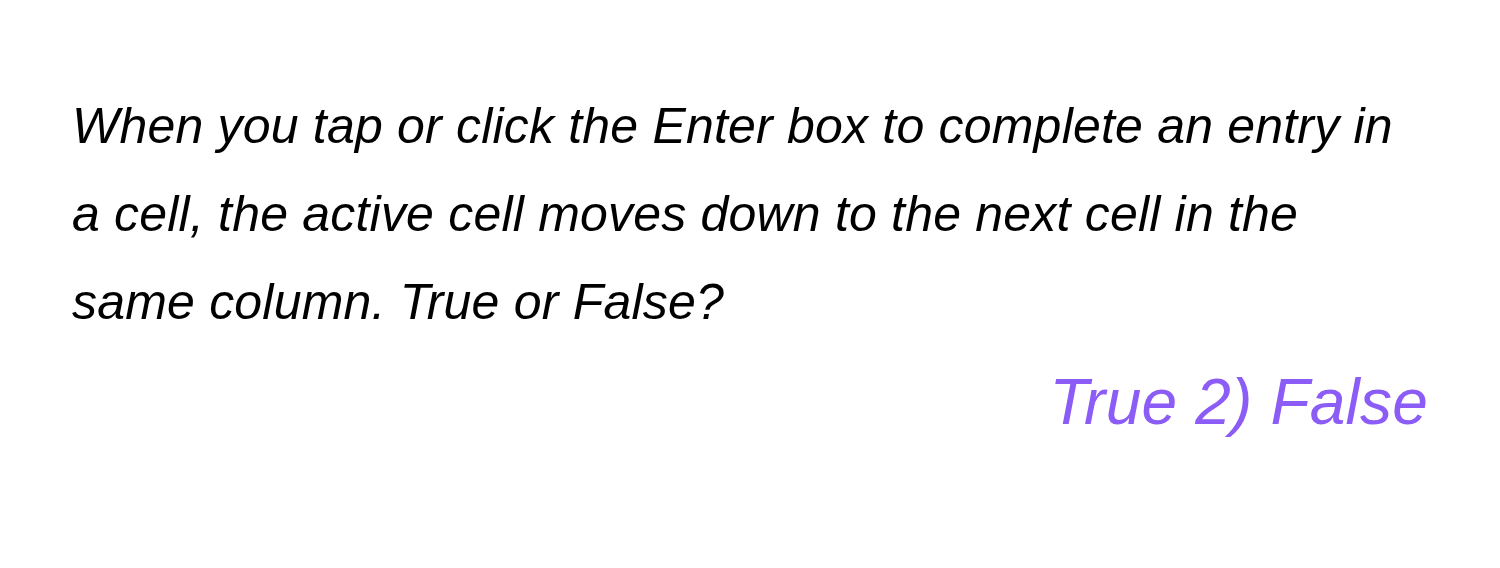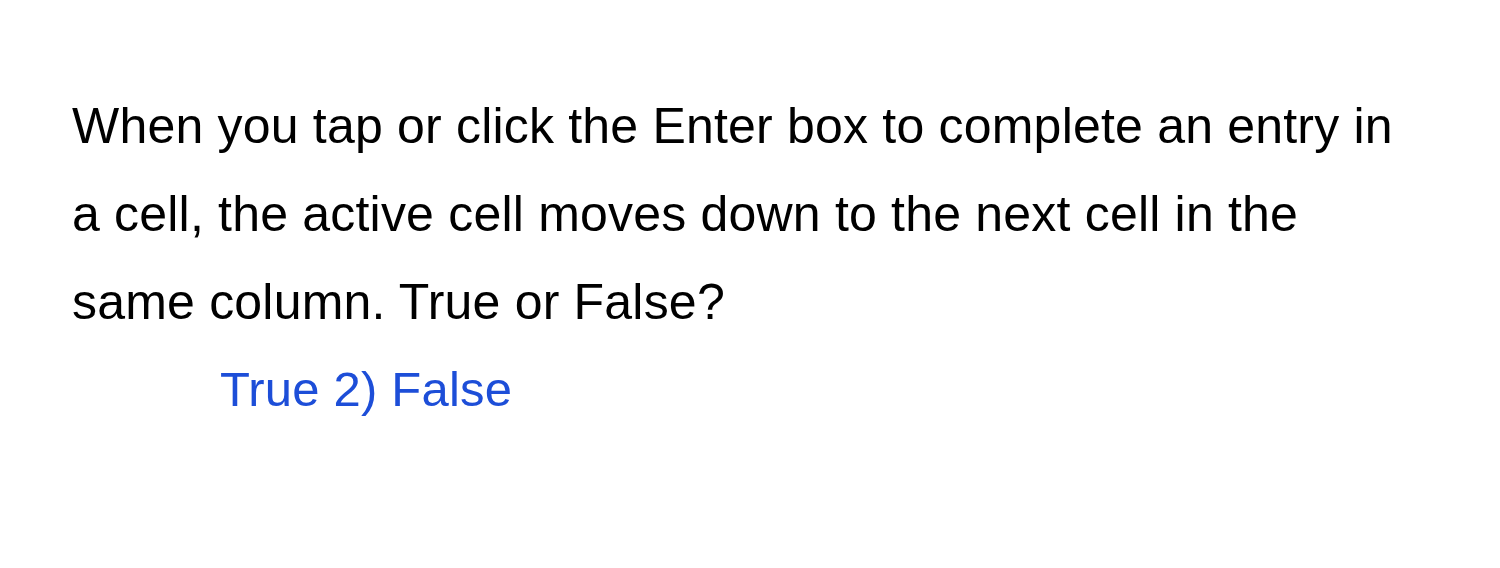--- a/index.html
+++ b/index.html
@@ -1,41 +1,43 @@
 <!DOCTYPE html>
 <html><head>
   <meta charset="utf-8">
   <style>
     * {
       margin: 0;
       padding: 0;
       box-sizing: border-box;
+      font-style: italic;
     }
     body {
       width: 1500px;
       height: 568px;
       background: #ffffff;
       font-family: -apple-system, BlinkMacSystemFont, "Segoe UI", Helvetica, Arial, sans-serif;
       padding-top: 82px;
       padding-left: 72px;
       padding-right: 72px;
     }
     .question-text {
       font-size: 50px;
       line-height: 1.76;
       color: #000000;
       font-weight: 400;
       letter-spacing: 0.2px;
     }
     .options-line {
-      font-size: 49px;
+      font-size: 64px;
       line-height: 1.76;
-      color: #1d4ed8;
+      color: #8b5cf6;
       font-weight: 400;
       padding-left: 148px;
       letter-spacing: 0.2px;
+      text-align: right;
     }
   </style>
 </head>
 <body>
 
 <div class="question-text">When you tap or click the Enter box to complete an entry in a cell, the active cell moves down to the next cell in the same column. True or False?</div>
 <div class="options-line">True 2) False</div>
 
 </body></html>

